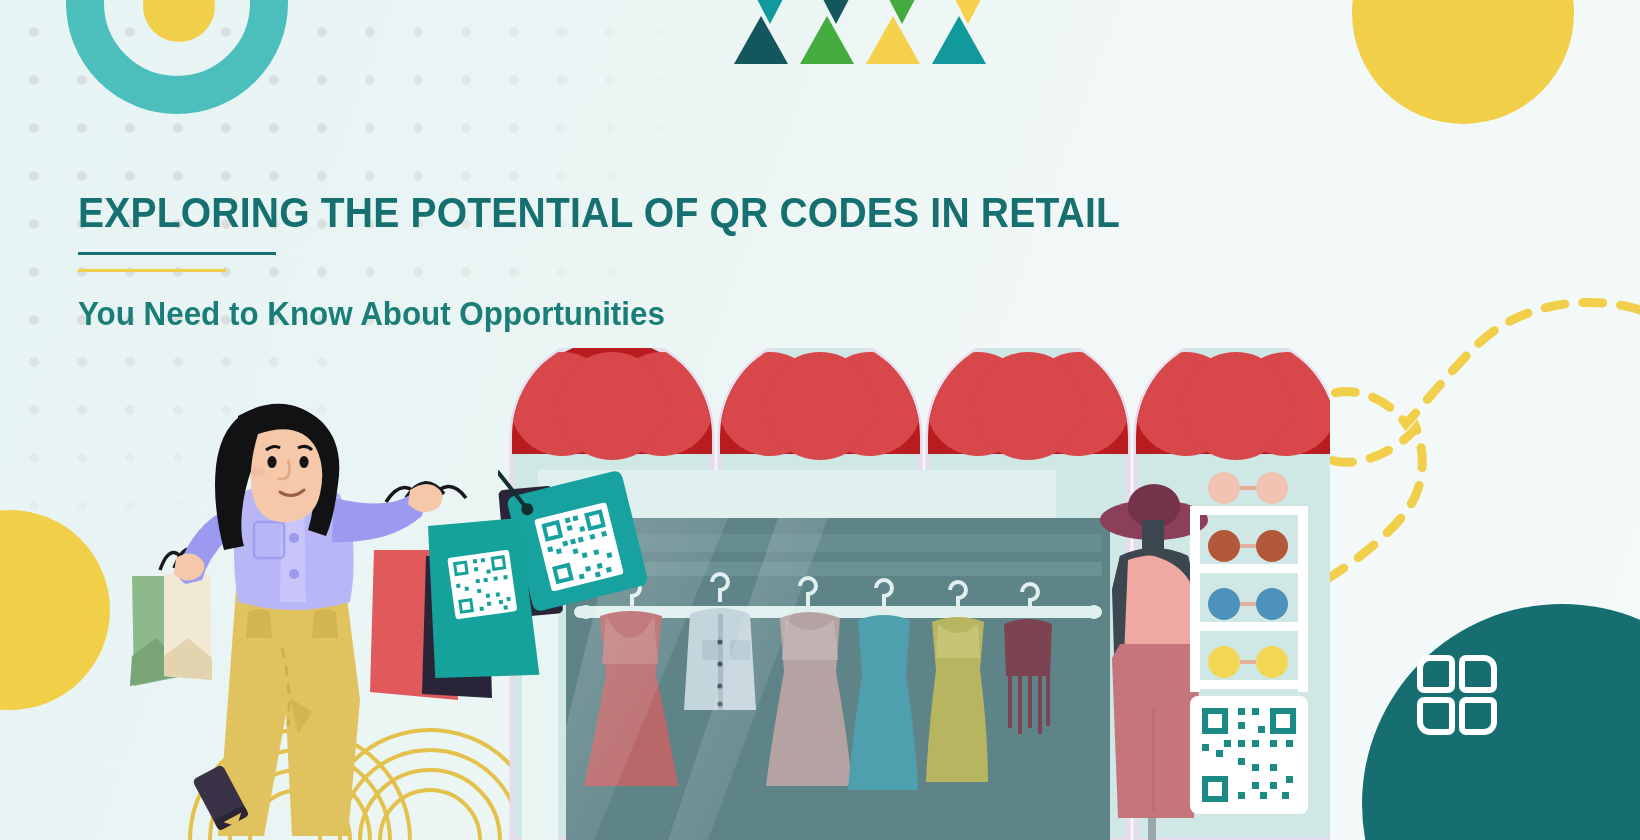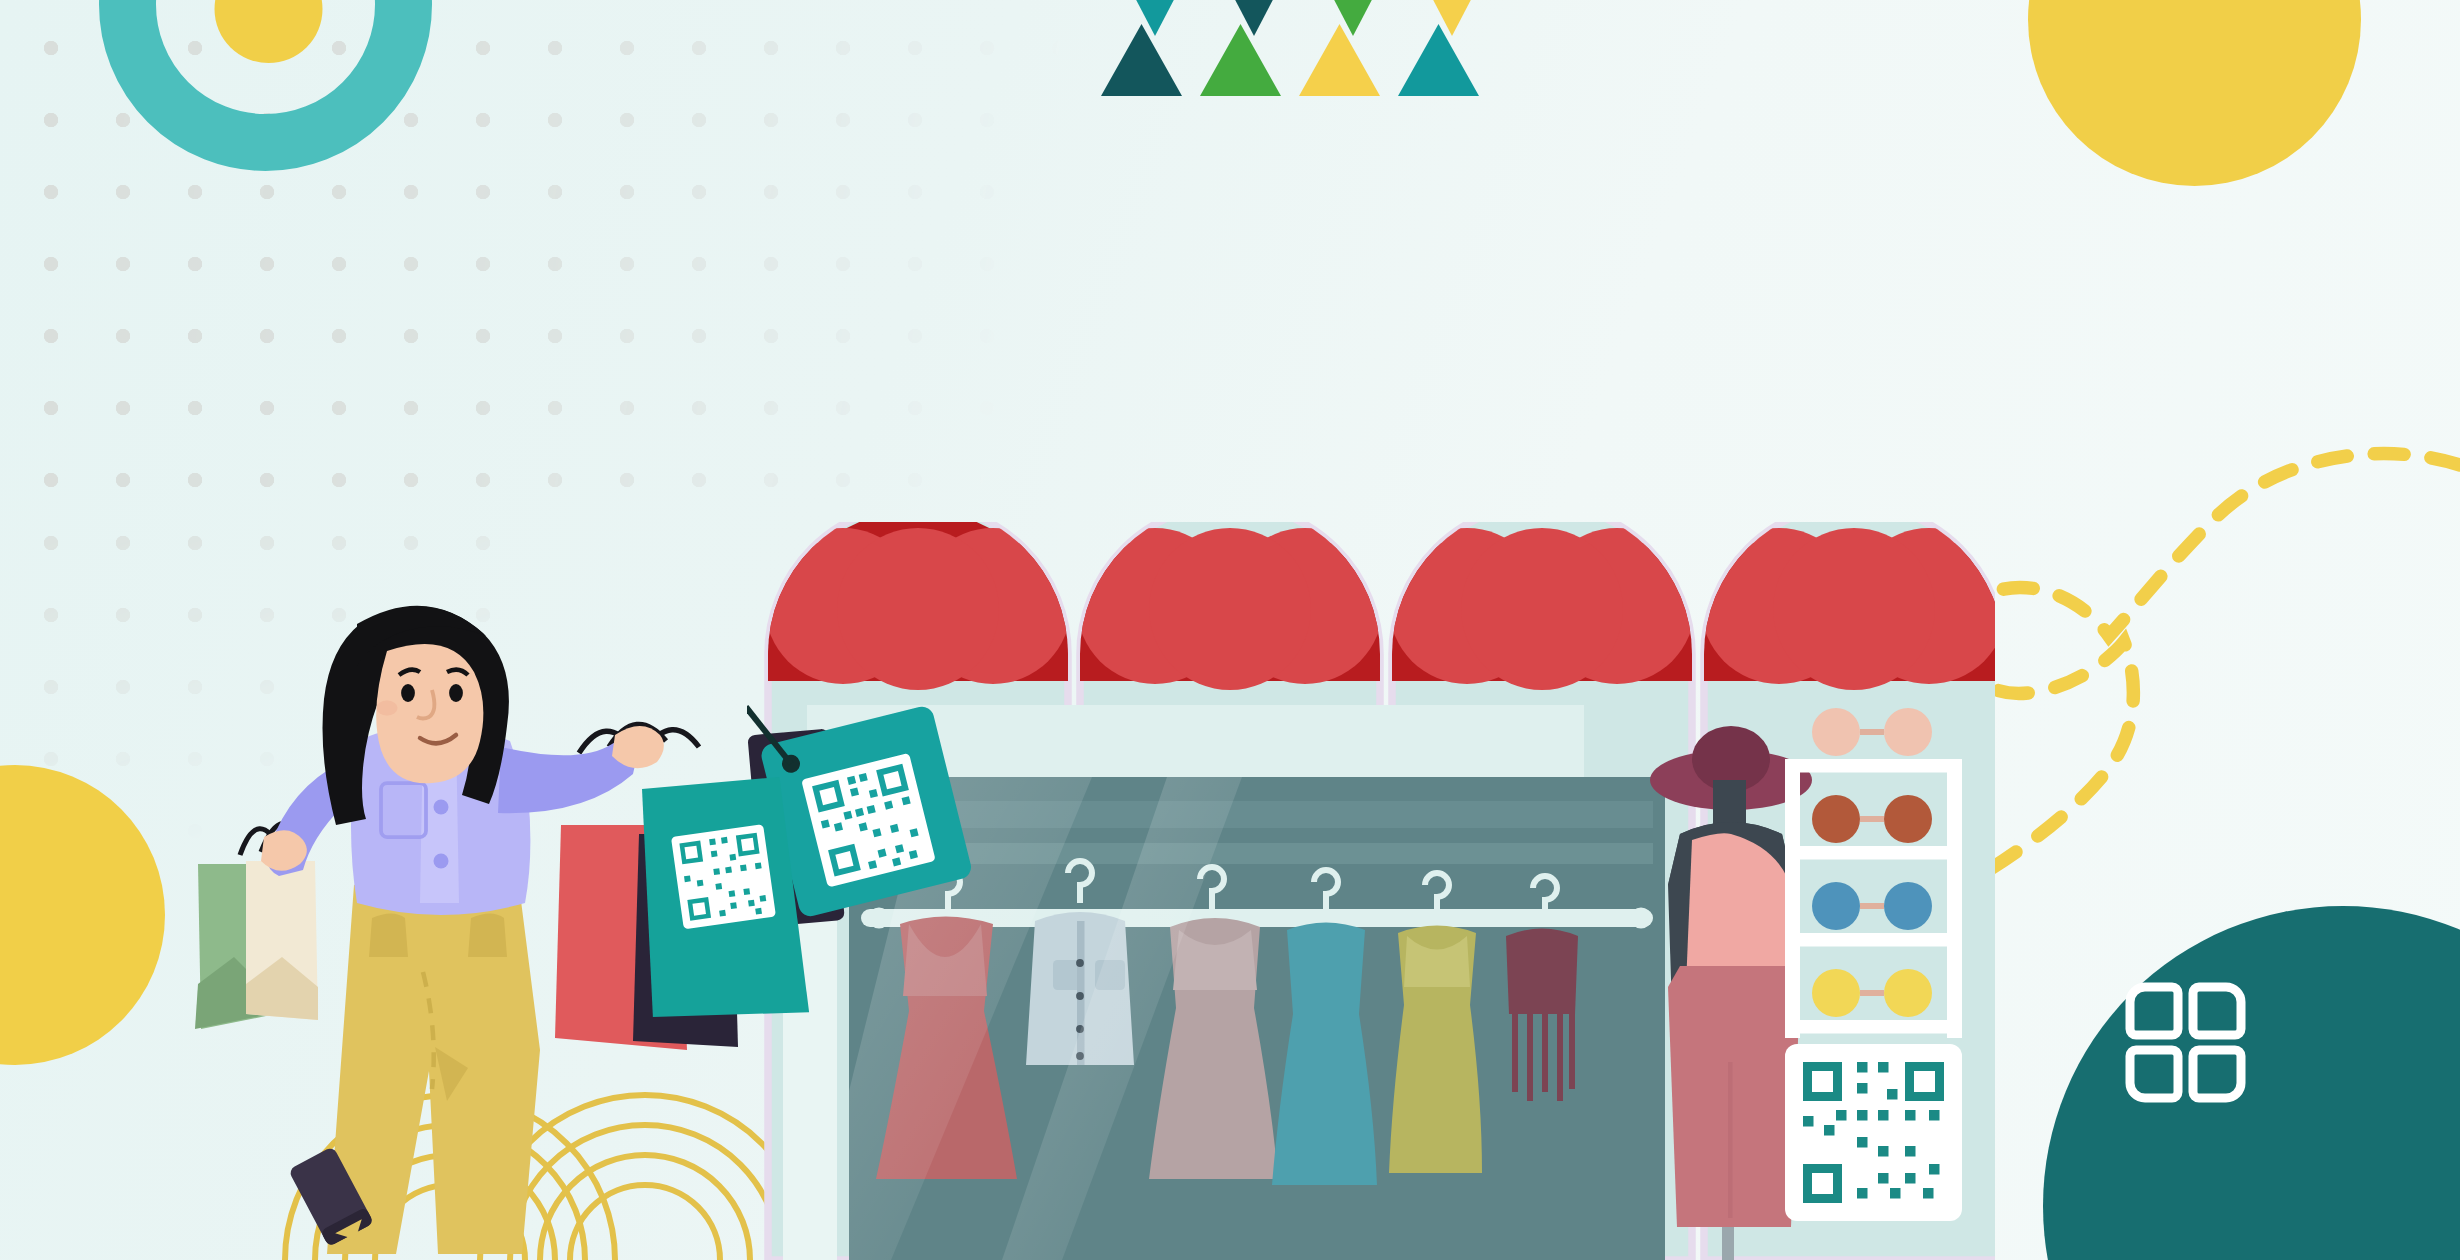--- a/index.html
+++ b/index.html
@@ -502,20 +502,26 @@
         </g>
       <path d="M136 52 q 8 -6 14 -2" stroke="#121214" stroke-width="3" fill="none"></path>
       <path d="M168 50 q 8 -4 14 2" stroke="#121214" stroke-width="3" fill="none"></path>
       <path d="M158 62 q 4 14 -2 18 q -4 2 -8 0" stroke="#e0a884" stroke-width="2.6" fill="none"></path>
       <path d="M150 94 q 12 8 24 -2" stroke="#9a5e44" stroke-width="3" fill="none" stroke-linecap="round"></path>
       <ellipse cx="128" cy="74" rx="7" ry="5" fill="#f0b59a" opacity=".6"></ellipse>
       <path d="M108 18 q 48 -28 86 8 q -30 -12 -58 -2 q -20 8 -28 22 Z" fill="#121214"></path>
     </g>
   </svg>
 
+  <div class="text-block">
+    <div class="headline">EXPLORING THE POTENTIAL OF QR CODES IN RETAIL</div>
+    <div class="rule-teal"></div>
+    <div class="rule-yellow"></div>
+    <div class="subhead">You Need to Know About Opportunities</div>
+  </div>
 
   <svg id="logo-mark" viewBox="0 0 86 86" fill="none">
     <g stroke="#ffffff" stroke-width="6" fill="none">
       <path d="M6 16 a 10 10 0 0 1 10 -10 h 18 a 4 4 0 0 1 4 4 v 24 a 4 4 0 0 1 -4 4 h -24 a 4 4 0 0 1 -4 -4 Z"></path>
       <path d="M48 10 a 4 4 0 0 1 4 -4 h 18 a 10 10 0 0 1 10 10 v 18 a 4 4 0 0 1 -4 4 h -24 a 4 4 0 0 1 -4 -4 Z"></path>
       <path d="M6 52 a 4 4 0 0 1 4 -4 h 24 a 4 4 0 0 1 4 4 v 24 a 4 4 0 0 1 -4 4 h -18 a 10 10 0 0 1 -10 -10 Z"></path>
       <path d="M48 52 a 4 4 0 0 1 4 -4 h 24 a 4 4 0 0 1 4 4 v 18 a 10 10 0 0 1 -10 10 h -18 a 4 4 0 0 1 -4 -4 Z"></path>
     </g>
   </svg>
 

